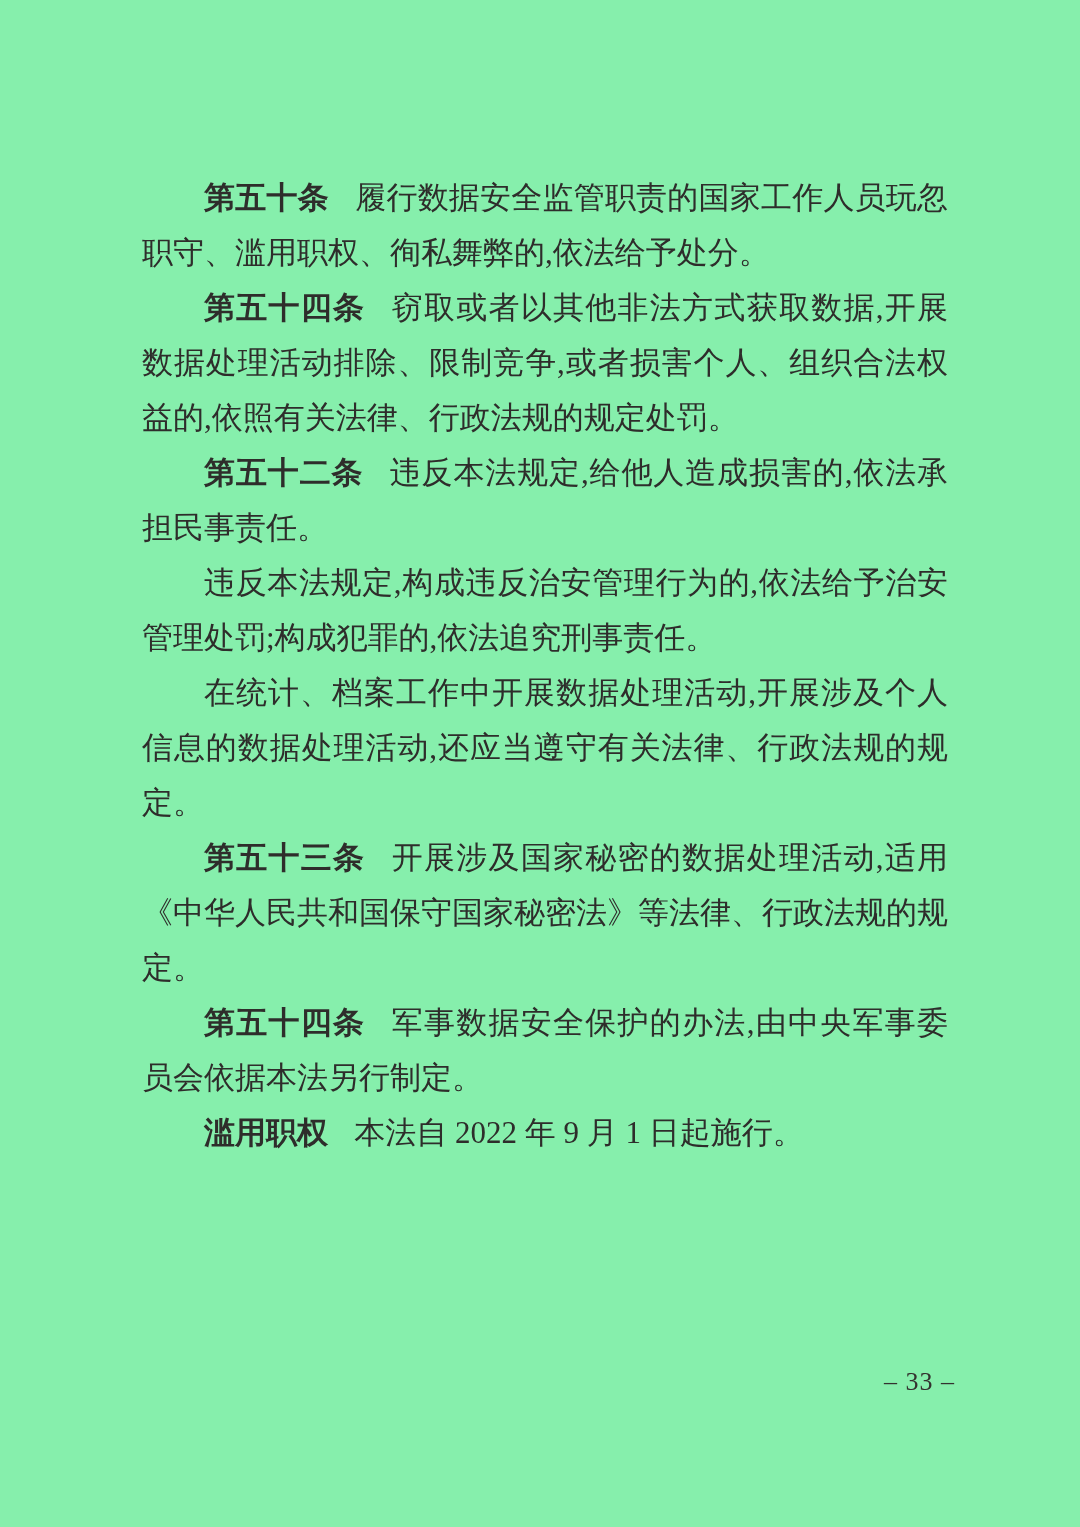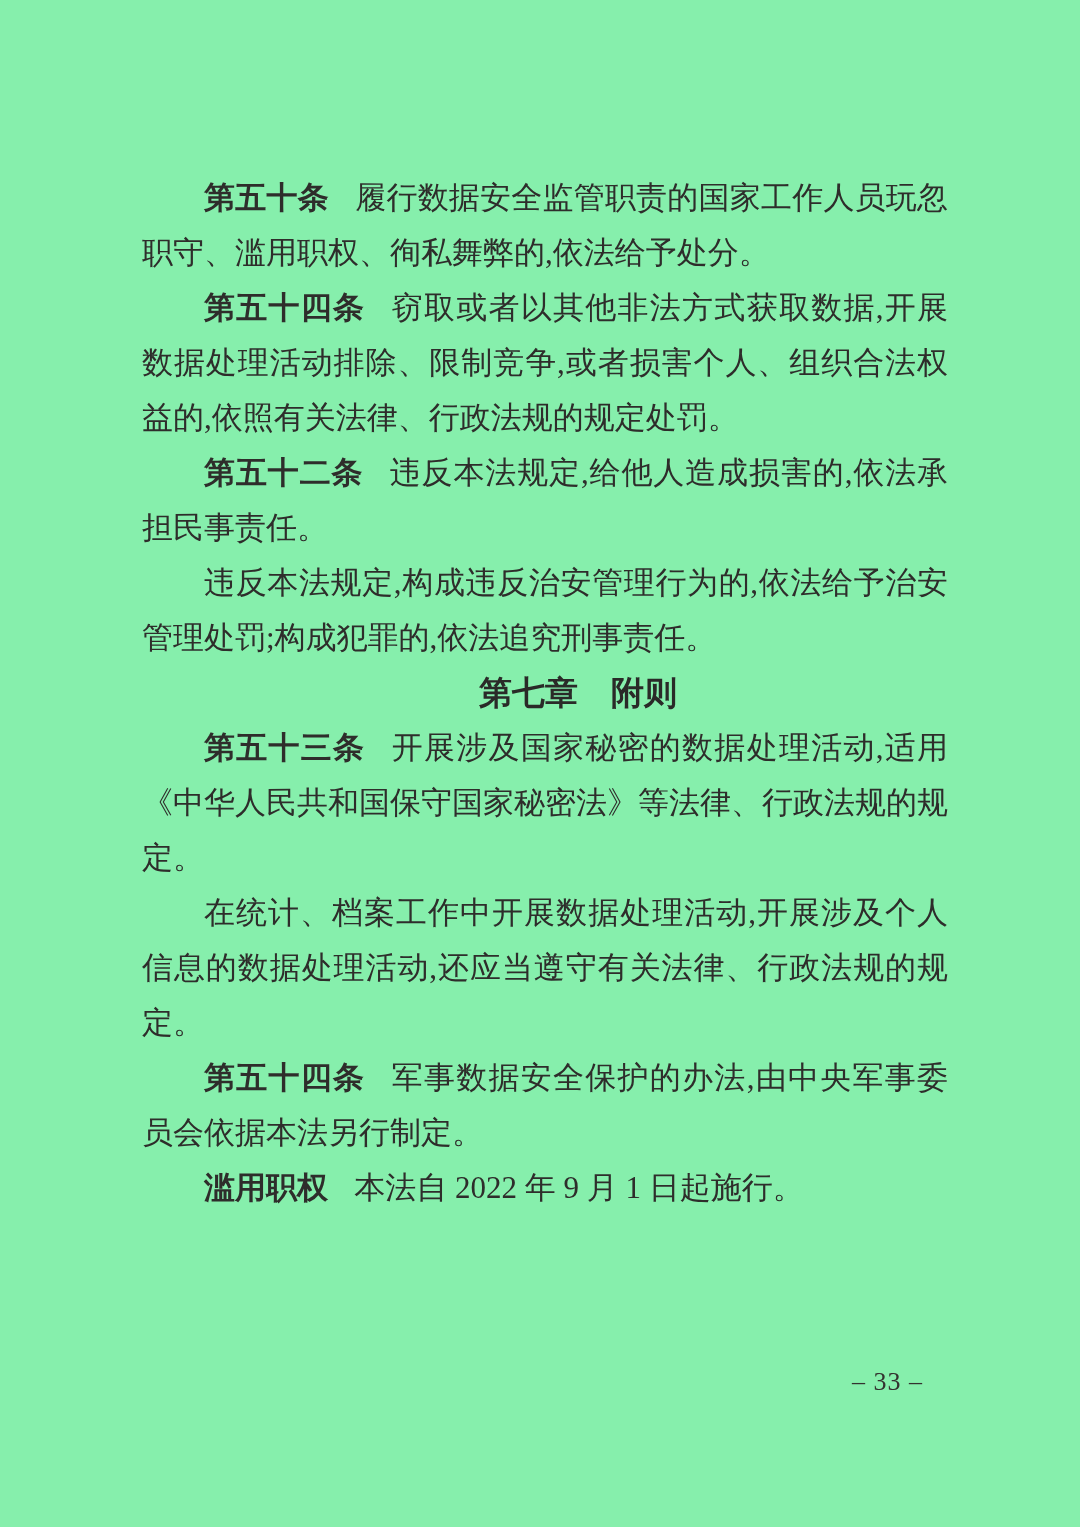--- a/index.html
+++ b/index.html
@@ -36,46 +36,45 @@
     text-align: center;
     text-indent: 0;
     font-weight: bold;
     font-size: 33px;
     line-height: 55px;
     font-family: "Liberation Sans", "DejaVu Sans", sans-serif;
     color: #2a2a28;
   }
   .page-number {
     position: absolute;
-    left: 852px; top: 1366px;
+    left: 884px; top: 1366px;
     font-size: 26px;
     line-height: 32px;
     color: #34322f;
     letter-spacing: 1px;
   }
 </style>
 </head>
 <body>
 
 <div class="page">
   <div class="text-block">
 
     <p class="para"><strong class="article-label">第五十条</strong><span>履行数据安全监管职责的国家工作人员玩忽职守、滥用职权、徇私舞弊的,依法给予处分。</span></p>
 
     <p class="para"><strong class="article-label">第五十四条</strong><span>窃取或者以其他非法方式获取数据,开展数据处理活动排除、限制竞争,或者损害个人、组织合法权益的,依照有关法律、行政法规的规定处罚。</span></p>
 
     <p class="para"><strong class="article-label">第五十二条</strong><span>违反本法规定,给他人造成损害的,依法承担民事责任。</span></p>
 
     <p class="para"><span>违反本法规定,构成违反治安管理行为的,依法给予治安管理处罚;构成犯罪的,依法追究刑事责任。</span></p>
 
-    <p class="para chapter-heading">第七章　附则</p>
+
+    <p class="para"><span>在统计、档案工作中开展数据处理活动,开展涉及个人信息的数据处理活动,还应当遵守有关法律、行政法规的规定。</span></p>
 
     <p class="para"><strong class="article-label">第五十三条</strong><span>开展涉及国家秘密的数据处理活动,适用《中华人民共和国保守国家秘密法》等法律、行政法规的规定。</span></p>
-
-    <p class="para"><span>在统计、档案工作中开展数据处理活动,开展涉及个人信息的数据处理活动,还应当遵守有关法律、行政法规的规定。</span></p>
 
     <p class="para"><strong class="article-label">第五十四条</strong><span>军事数据安全保护的办法,由中央军事委员会依据本法另行制定。</span></p>
 
     <p class="para"><strong class="article-label">滥用职权</strong><span>本法自 2022 年 9 月 1 日起施行。</span></p>
 
   </div>
 
   <div class="page-number">– 33 –</div>
 </div>
 

